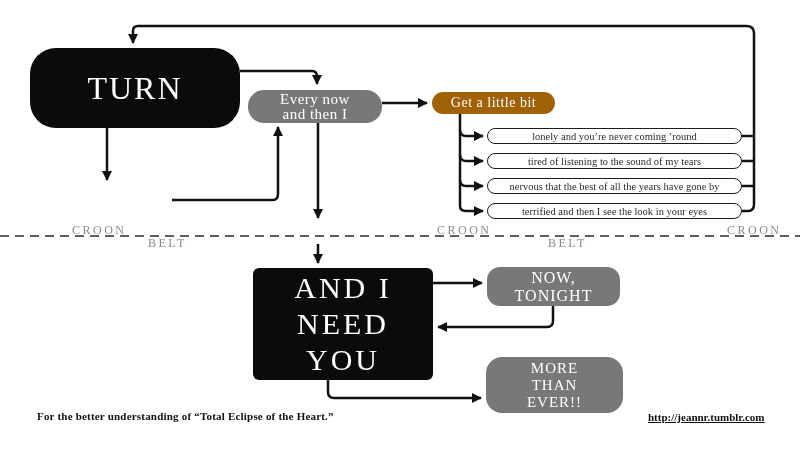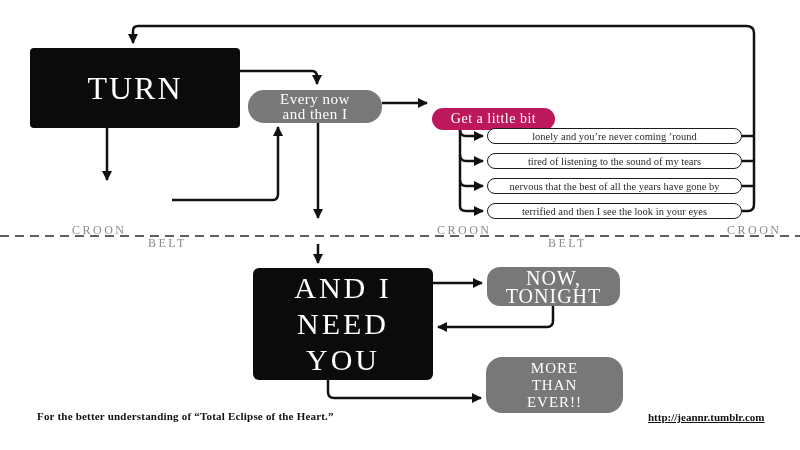--- a/index.html
+++ b/index.html
@@ -7,35 +7,35 @@
     position:relative;width:800px;height:450px;background:#ffffff;
     font-family:"Liberation Serif","DejaVu Serif",serif;overflow:hidden;
   }
   .stage svg.wires{position:absolute;left:0;top:0;width:800px;height:450px;}
   .node{
     position:absolute;display:flex;flex-direction:column;align-items:center;
     justify-content:center;text-align:center;color:#ffffff;
   }
   .black-box{background:#0b0b0b;}
   .gray-box{background:#787878;}
-  .lightgray-box{background:#be185d;margin-top:16px;}
-  .turn-around{left:30px;top:48px;width:210px;height:80px;border-radius:4px;
+  .lightgray-box{background:#a16207;}
+  .turn-around{left:30px;top:48px;width:210px;height:80px;border-radius:26px;
     font-size:32px;line-height:37px;letter-spacing:2px;}
   .bright-eyes{left:38px;top:185px;width:134px;height:33px;border-radius:16px;
     font-size:15px;line-height:15px;letter-spacing:1.5px;}
   .every-now{left:248px;top:90px;width:134px;height:33px;border-radius:16px;
     font-size:15px;line-height:15px;letter-spacing:.5px;}
   .get-a-little-bit{left:432px;top:92px;width:123px;height:22px;border-radius:11px;
     font-size:14px;letter-spacing:.5px;}
   .fall-apart{left:258px;top:224px;width:112px;height:20px;border-radius:10px;
     font-size:16px;letter-spacing:1px;}
   .and-i-need-you{left:253px;top:268px;width:180px;height:112px;border-radius:6px;
     font-size:30px;line-height:36px;letter-spacing:3px;}
   .now-tonight{left:487px;top:267px;width:133px;height:39px;border-radius:13px;
-    font-size:20px;line-height:18px;letter-spacing:1px;align-items:center;}
+    font-size:16px;line-height:18px;letter-spacing:1px;align-items:center;}
   .more-than-ever{left:486px;top:357px;width:137px;height:56px;border-radius:16px;
     font-size:15px;line-height:17px;letter-spacing:1px;}
   .pill{
     position:absolute;left:487px;width:255px;height:16px;border:1.5px solid #1c1c1c;
     border-radius:9px;background:#ffffff;display:flex;align-items:center;
     justify-content:center;font-size:10.5px;color:#2b2b2b;white-space:nowrap;
     box-sizing:border-box;
   }
   .pill-1{top:128px}.pill-2{top:153px}.pill-3{top:178px}.pill-4{top:203px}
   .register{

